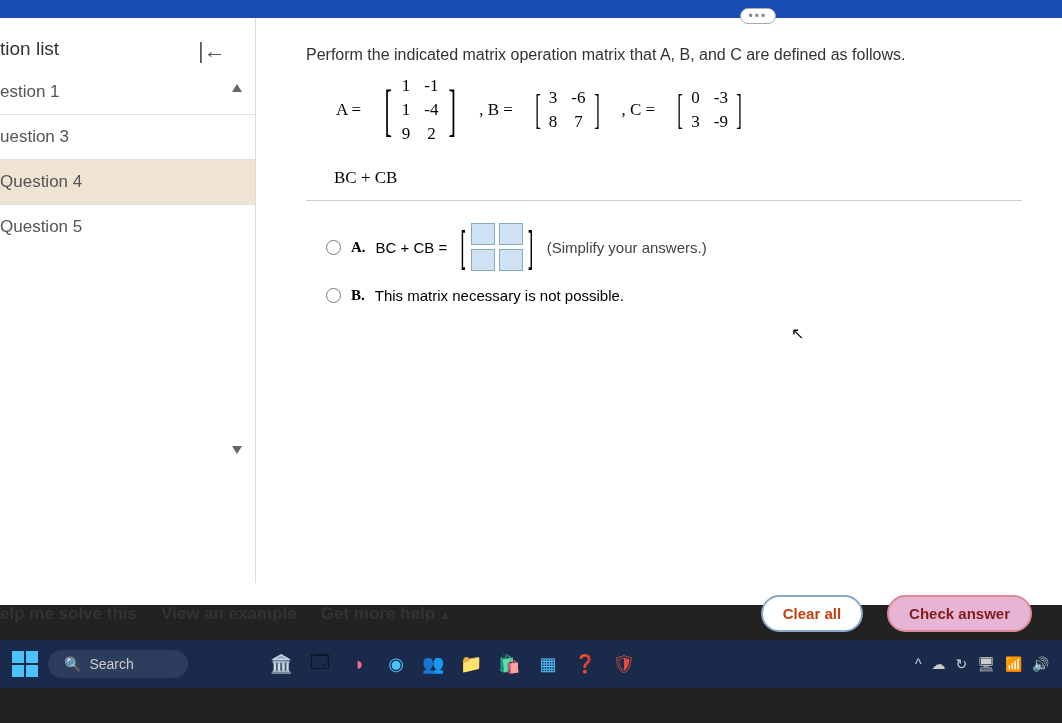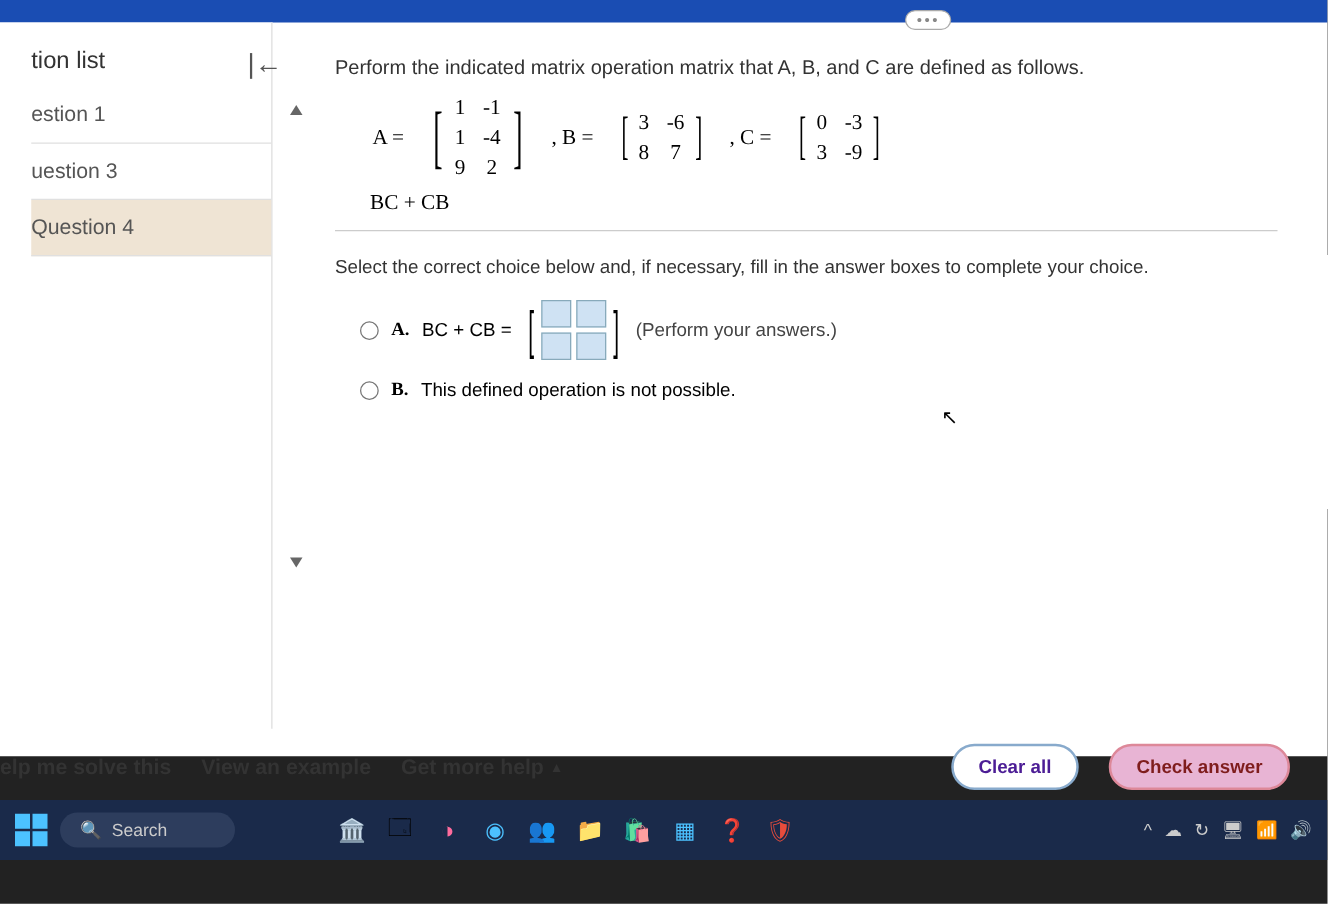--- a/index.html
+++ b/index.html
@@ -1,52 +1,52 @@
 <!DOCTYPE html>
 <html><head>
 <meta charset="utf-8">
 <style>
 * { box-sizing: border-box; margin: 0; padding: 0; }
 body { font-family: Arial, sans-serif; background: #222; width: 1062px; height: 723px; overflow: hidden; position: relative; }
 .app-window { background: #fff; width: 1062px; height: 605px; position: relative; }
 .top-bar { background: #1a4db3; height: 18px; width: 100%; }
 .main-area { display: flex; height: 565px; }
-.sidebar { width: 218px; background: #fff; border-right: 1px solid #ddd; padding-top: 20px; padding-left: 25px; }
+.sidebar { width: 256px; background: #fff; border-right: 1px solid #ddd; padding-top: 20px; }
 .sidebar-title { font-size: 19px; color: #333; padding: 0 0 10px 0; font-weight: normal; }
 .sidebar-item { padding: 12px 0 12px 0; font-size: 17px; color: #555; border-bottom: 1px solid #e0e0e0; cursor: pointer; }
 .sidebar-item.active { background: #efe4d4; }
 .collapse-btn { position: absolute; left: 198px; top: 38px; font-size: 22px; color: #555; cursor: pointer; background: none; border: none; }
 .content { flex: 1; padding: 28px 40px 10px 50px; position: relative; }
 .problem-text { font-size: 16px; color: #333; margin-bottom: 12px; }
 .matrix-row { display: flex; align-items: center; gap: 18px; margin: 10px 0 8px 30px; font-family: 'Times New Roman', serif; font-size: 17px; }
 .matrix { display: inline-flex; align-items: center; }
 .matrix-bracket { font-size: 56px; font-weight: 100; line-height: 0.8; transform: scaleX(0.4); }
 .matrix-bracket.small { font-size: 42px; }
 .matrix-grid { display: grid; gap: 4px 14px; padding: 0 4px; text-align: center; }
 .matrix-grid.m3x2 { grid-template-columns: auto auto; grid-template-rows: auto auto auto; }
 .matrix-grid.m2x2 { grid-template-columns: auto auto; grid-template-rows: auto auto; }
-.operation-label { font-family: 'Times New Roman', serif; font-size: 17px; margin: 8px 0 12px 28px; }
+.operation-label { font-family: 'Times New Roman', serif; font-size: 17px; margin: 24px 0 12px 28px; }
 .divider { border: none; border-top: 1px solid #ccc; margin: 10px 0 20px 0; position: relative; }
 .divider-dots { position: absolute; left: 60%; top: -10px; background: #fff; border: 1px solid #aaa; border-radius: 10px; padding: 0 8px; font-size: 12px; color: #888; letter-spacing: 2px; }
 .instruction { font-size: 15px; color: #333; margin-bottom: 16px; }
 .choice { display: flex; align-items: center; gap: 10px; margin: 10px 0 14px 20px; font-size: 15px; }
 .choice input[type="radio"] { width: 15px; height: 15px; }
 .choice-label { font-weight: bold; font-family: 'Times New Roman', serif; }
 .answer-matrix { display: inline-flex; align-items: center; }
 .answer-grid { display: grid; grid-template-columns: auto auto; gap: 4px; padding: 2px; }
 .answer-box { width: 24px; height: 22px; background: #cfe2f3; border: 1px solid #8ab; }
 .hint { color: #444; font-size: 15px; }
 .scroll-track { position: absolute; left: 232px; top: 84px; width: 8px; height: 370px; background: transparent; }
 .scroll-thumb-up { width: 0; height: 0; border-left: 5px solid transparent; border-right: 5px solid transparent; border-bottom: 8px solid #666; margin-bottom: 2px; }
 .scroll-thumb-down { width: 0; height: 0; border-left: 5px solid transparent; border-right: 5px solid transparent; border-top: 8px solid #666; position: absolute; bottom: 0; }
 .bottom-actions { display: flex; align-items: center; padding: 12px 30px 0 0; gap: 24px; font-size: 17px; }
 .link-btn { color: #333; cursor: pointer; font-weight: bold; background: none; border: none; font-size: 17px; }
 .spacer { flex: 1; }
 .pill-btn { border: 2px solid #8899cc; border-radius: 20px; padding: 8px 20px; background: #fff; color: #2a5; font-weight: bold; font-size: 15px; cursor: pointer; }
-.pill-btn.clear { color: #4c1d95; border-color: #88aacc; }
+.pill-btn.clear { color: #c2410c; border-color: #88aacc; }
 .pill-btn.check { background: #e8b4d4; color: #7f1d1d; border-color: #d89; }
 .dropdown-caret { font-size: 11px; vertical-align: middle; }
 .taskbar { position: absolute; bottom: 35px; left: 0; width: 1062px; height: 48px; background: #1a2a4a; display: flex; align-items: center; padding: 0 12px; gap: 10px; }
 .win-start { width: 26px; height: 26px; display: grid; grid-template-columns: 1fr 1fr; grid-template-rows: 1fr 1fr; gap: 2px; cursor: pointer; }
 .win-start div:nth-child(1) { background: #4cc2ff; }
 .win-start div:nth-child(2) { background: #4cc2ff; }
 .win-start div:nth-child(3) { background: #4cc2ff; }
 .win-start div:nth-child(4) { background: #4cc2ff; }
 .search-box { background: #2d3d5d; border-radius: 18px; padding: 6px 16px; color: #ccc; display: flex; align-items: center; gap: 8px; font-size: 14px; cursor: text; width: 140px; }
 .tb-icon { width: 28px; height: 28px; display: flex; align-items: center; justify-content: center; cursor: pointer; font-size: 18px; }
@@ -59,20 +59,21 @@
 
 <div class="app-window">
   <div class="top-bar"></div>
 
   <div class="main-area">
     <div class="sidebar">
       <div class="sidebar-title">tion list</div>
       <div class="sidebar-item">estion 1</div>
       <div class="sidebar-item">uestion 3</div>
       <div class="sidebar-item active">Question 4</div>
+      <div class="sidebar-item" style="border-bottom:none">Question 5</div>
     </div>
 
     <button class="collapse-btn">|←</button>
 
     <div class="scroll-track">
       <div class="scroll-thumb-up"></div>
       <div class="scroll-thumb-down"></div>
     </div>
 
     <div class="content">
@@ -114,43 +115,42 @@
           </span>
           <span class="matrix-bracket small">]</span>
         </span>
       </div>
 
       <div class="operation-label">BC + CB</div>
 
       <hr class="divider">
       <span class="divider-dots">•••</span>
 
-      <div class="instruction">Select the correct choice below and, if necessary, fill in the answer boxes to complete your choice.</div>
 
       <div class="choice">
         <input type="radio" name="ans" style="">
         <span class="choice-label">A.</span>
         <span>BC + CB =</span>
         <span class="answer-matrix">
           <span class="matrix-bracket small">[</span>
           <span class="answer-grid">
             <input class="answer-box" style="">
             <input class="answer-box" style="">
             <input class="answer-box" style="">
             <input class="answer-box" style="">
           </span>
           <span class="matrix-bracket small">]</span>
         </span>
-        <span class="hint">(Perform your answers.)</span>
+        <span class="hint">(Simplify your answers.)</span>
       </div>
 
       <div class="choice">
         <input type="radio" name="ans" style="">
         <span class="choice-label">B.</span>
-        <span>This defined operation is not possible.</span>
+        <span>This matrix necessary is not possible.</span>
       </div>
 
       <span class="cursor-icon">↖</span>
     </div>
   </div>
 
   <div class="bottom-actions">
     <button class="link-btn">elp me solve this</button>
     <button class="link-btn">View an example</button>
     <button class="link-btn"><span>Get more help</span> <span class="dropdown-caret">▲</span></button>

